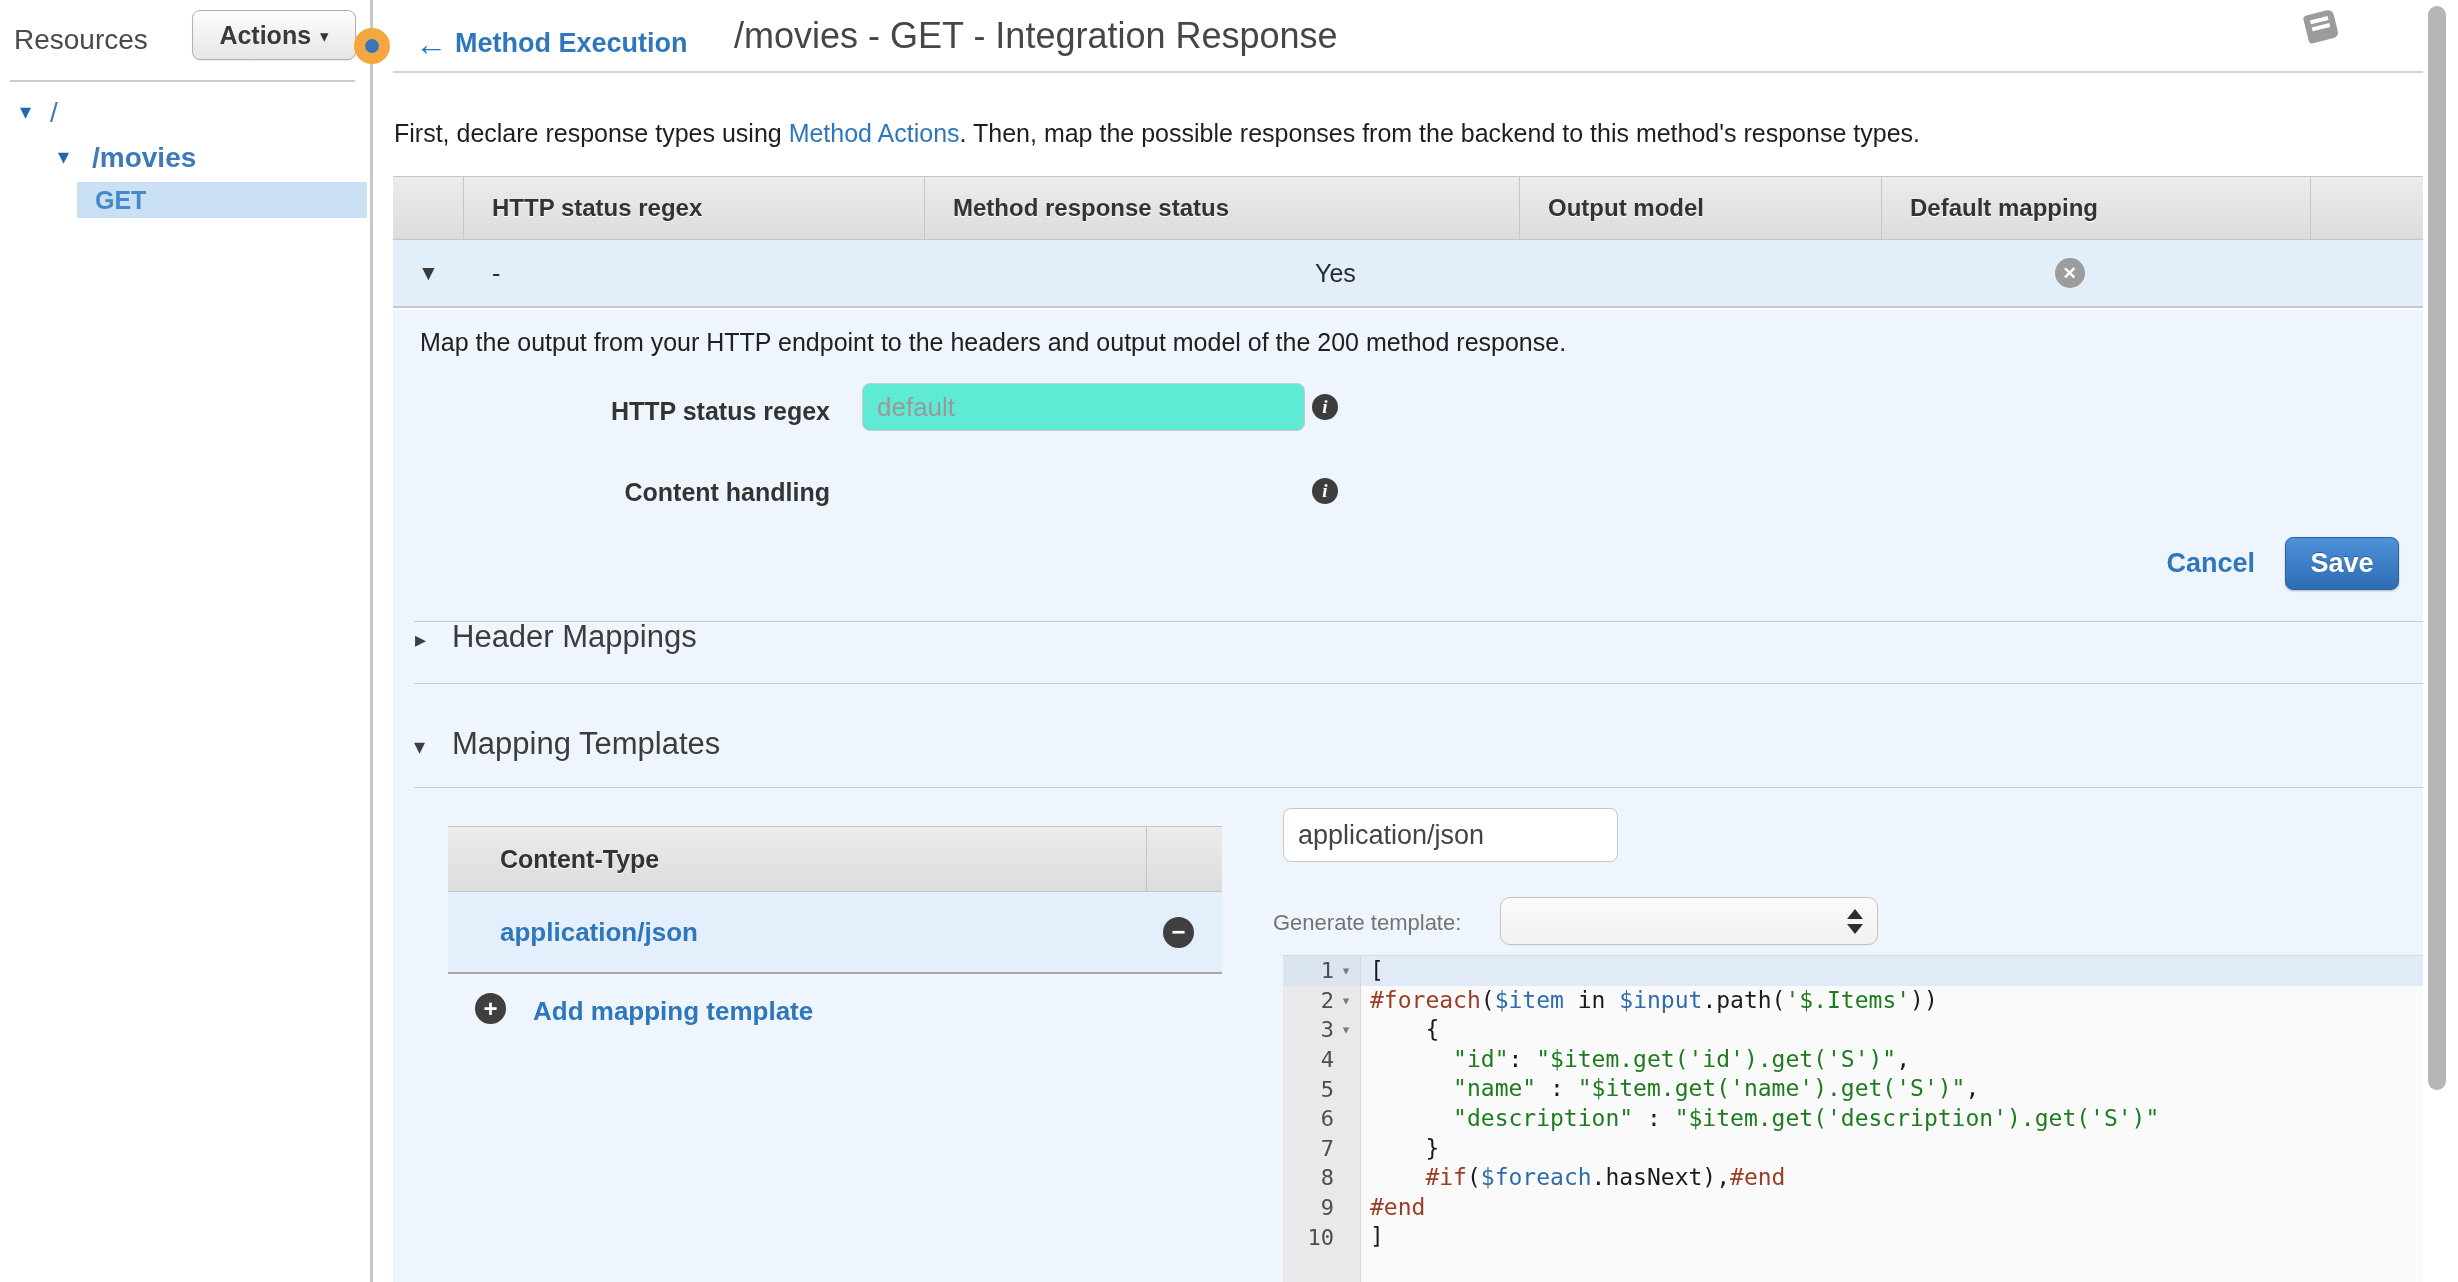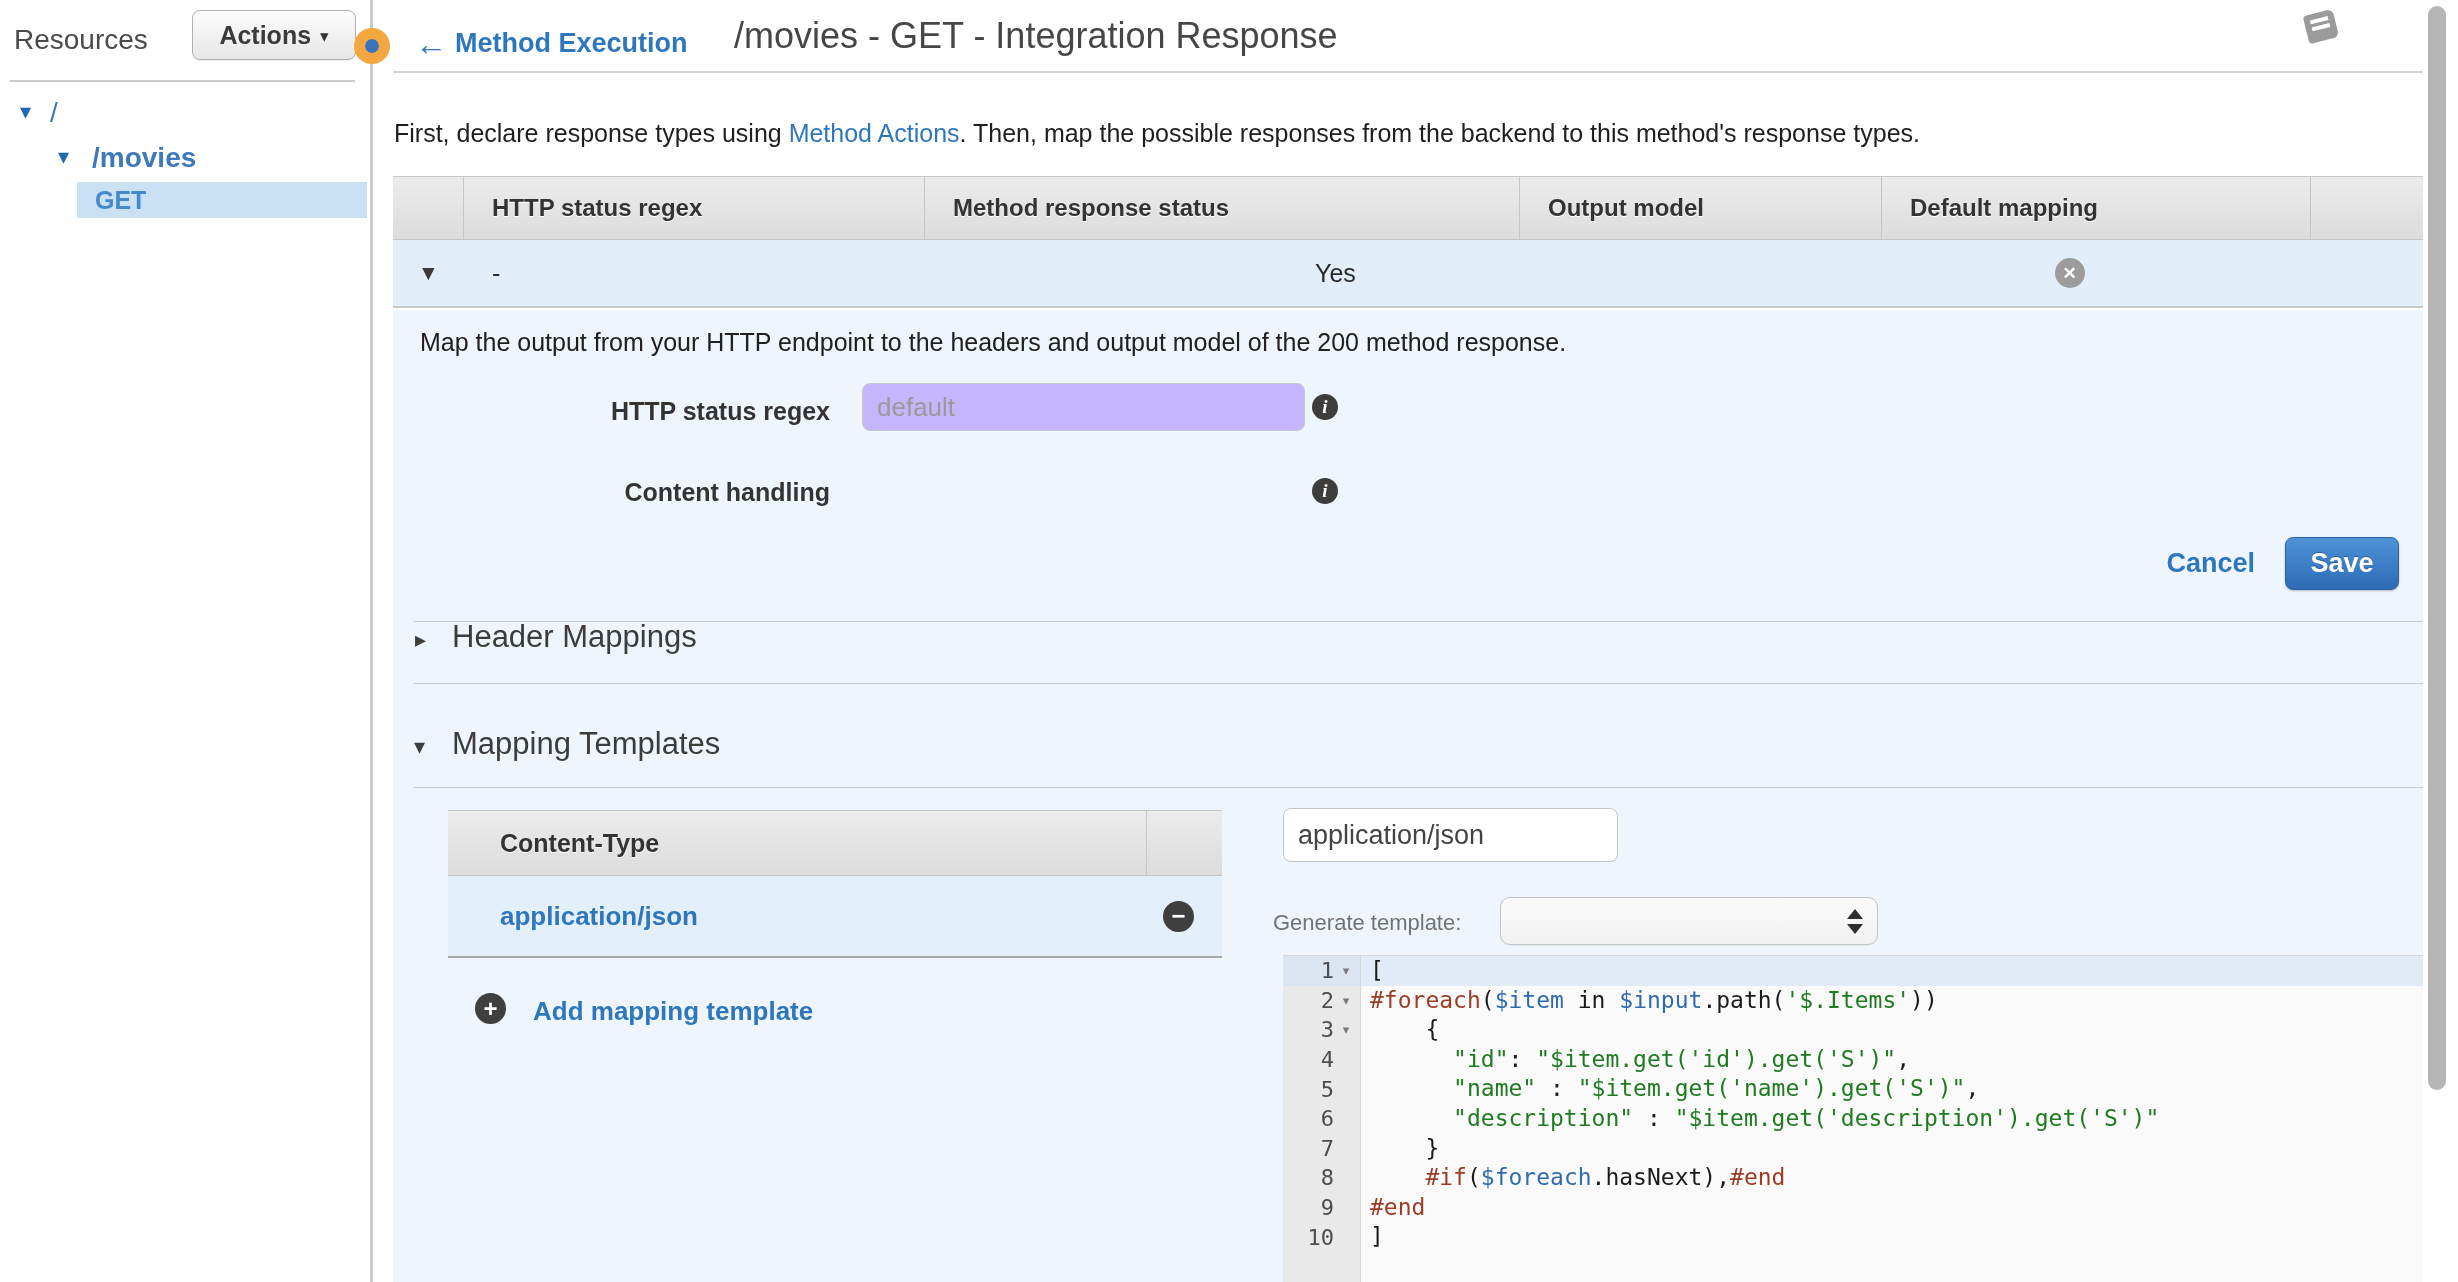--- a/index.html
+++ b/index.html
@@ -66,21 +66,21 @@
   .col-status{width:595px;}
   .col-model{width:362px;}
   .col-default{width:429px;}
   .col-close{flex:1;}
 
   
   .panel{position:absolute;left:393px;top:310px;width:2030px;height:972px;background:var(--panel-blue);}
   .intro{position:absolute;left:27px;top:18px;font-size:25px;color:#202020;}
   .fld-label{position:absolute;left:0;width:437px;text-align:right;font-size:25px;font-weight:700;color:#333;}
   .txt-input{position:absolute;left:469px;width:443px;height:48px;border:1px solid #c9c9c9;border-radius:8px;
-    background:#c4b5fd;font-family:"Liberation Sans",sans-serif;font-size:26px;color:#444;padding:16px 14px;outline:none;}
+    background:#5eead4;font-family:"Liberation Sans",sans-serif;font-size:26px;color:#444;padding:16px 14px;outline:none;}
   .txt-input::placeholder{color:#9a9a9a;}
   .sel{position:absolute;border:1px solid #c3c3c3;border-radius:10px;background:linear-gradient(#fbfbfb,#f1f1f1);
     display:flex;align-items:center;cursor:pointer;box-shadow:0 1px 1px rgba(0,0,0,.05);}
   .sel .val{flex:1;padding-left:16px;font-size:26px;color:#333;}
   .sel .spinners{display:flex;flex-direction:column;gap:5px;margin-right:14px;}
   .tri-up{width:0;height:0;border-left:8px solid transparent;border-right:8px solid transparent;border-bottom:10px solid #2e2e2e;}
   .tri-down{width:0;height:0;border-left:8px solid transparent;border-right:8px solid transparent;border-top:10px solid #2e2e2e;}
   .info-circle{position:absolute;width:26px;height:26px;background:#3d3d3d;font-family:"Liberation Serif",serif;
     font-size:19px;font-weight:700;font-style:italic;}
   .cancel-link{position:absolute;left:1752px;top:238px;width:110px;text-align:right;font-size:27px;font-weight:700;
@@ -88,21 +88,21 @@
   .save-btn{position:absolute;left:1892px;top:227px;width:114px;height:53px;border-radius:8px;
     background:linear-gradient(#4e92d8,#2d6cb5);border:1px solid #2a62a5;color:#fff;font-size:27px;font-weight:700;
     font-family:"Liberation Sans",sans-serif;cursor:pointer;box-shadow:0 1px 2px rgba(0,0,0,.25);text-shadow:0 -1px 0 rgba(0,0,0,.3);}
   .panel-hr{position:absolute;left:21px;width:2009px;height:1px;background:#c9c9c9;}
   .sec-caret{position:absolute;font-size:22px;color:#3e3e3e;}
   .sec-title{position:absolute;left:59px;font-size:31px;color:#3c3c3c;}
 
   
   .ct-table{position:absolute;left:55px;top:500px;width:774px;}
   .ct-header{height:66px;background:linear-gradient(var(--header-gray-top),var(--header-gray-bottom));
-    border-top:1px solid #c6c6c6;border-bottom:1px solid #c6c6c6;display:flex;align-items:center;position:relative;}
+    border-top:1px solid #c6c6c6;border-bottom:1px solid #c6c6c6;display:flex;align-items:center;position:relative;margin-top:16px;}
   .ct-header .txt{padding-left:52px;font-size:25px;font-weight:700;color:#333;text-shadow:0 1px 0 #fff;}
   .ct-header .cdiv{position:absolute;left:698px;top:0;width:1px;height:100%;background:#c6c6c6;}
   .ct-row{height:82px;background:#e3f0fb;border-bottom:2px solid #a8a8a8;display:flex;align-items:center;position:relative;cursor:pointer;}
   .ct-row .txt{padding-left:52px;font-size:26px;font-weight:700;color:var(--accent-blue);}
   .minus-circle{position:absolute;right:28px;width:31px;height:31px;background:#3f3f3f;font-size:24px;font-weight:700;}
   .plus-circle{position:absolute;left:82px;top:683px;width:31px;height:31px;background:#3f3f3f;font-size:24px;font-weight:700;}
   .add-link{position:absolute;left:140px;top:686px;font-size:26px;font-weight:700;color:var(--accent-blue);cursor:pointer;}
   .ct-input{position:absolute;left:890px;top:498px;width:335px;height:54px;border:1px solid #c6c6c6;border-radius:8px;
     background:#fff;font-family:"Liberation Sans",sans-serif;font-size:27px;color:#444;padding:0 14px;outline:none;}
   .gen-label{position:absolute;left:880px;top:600px;font-size:22px;color:#737373;}

